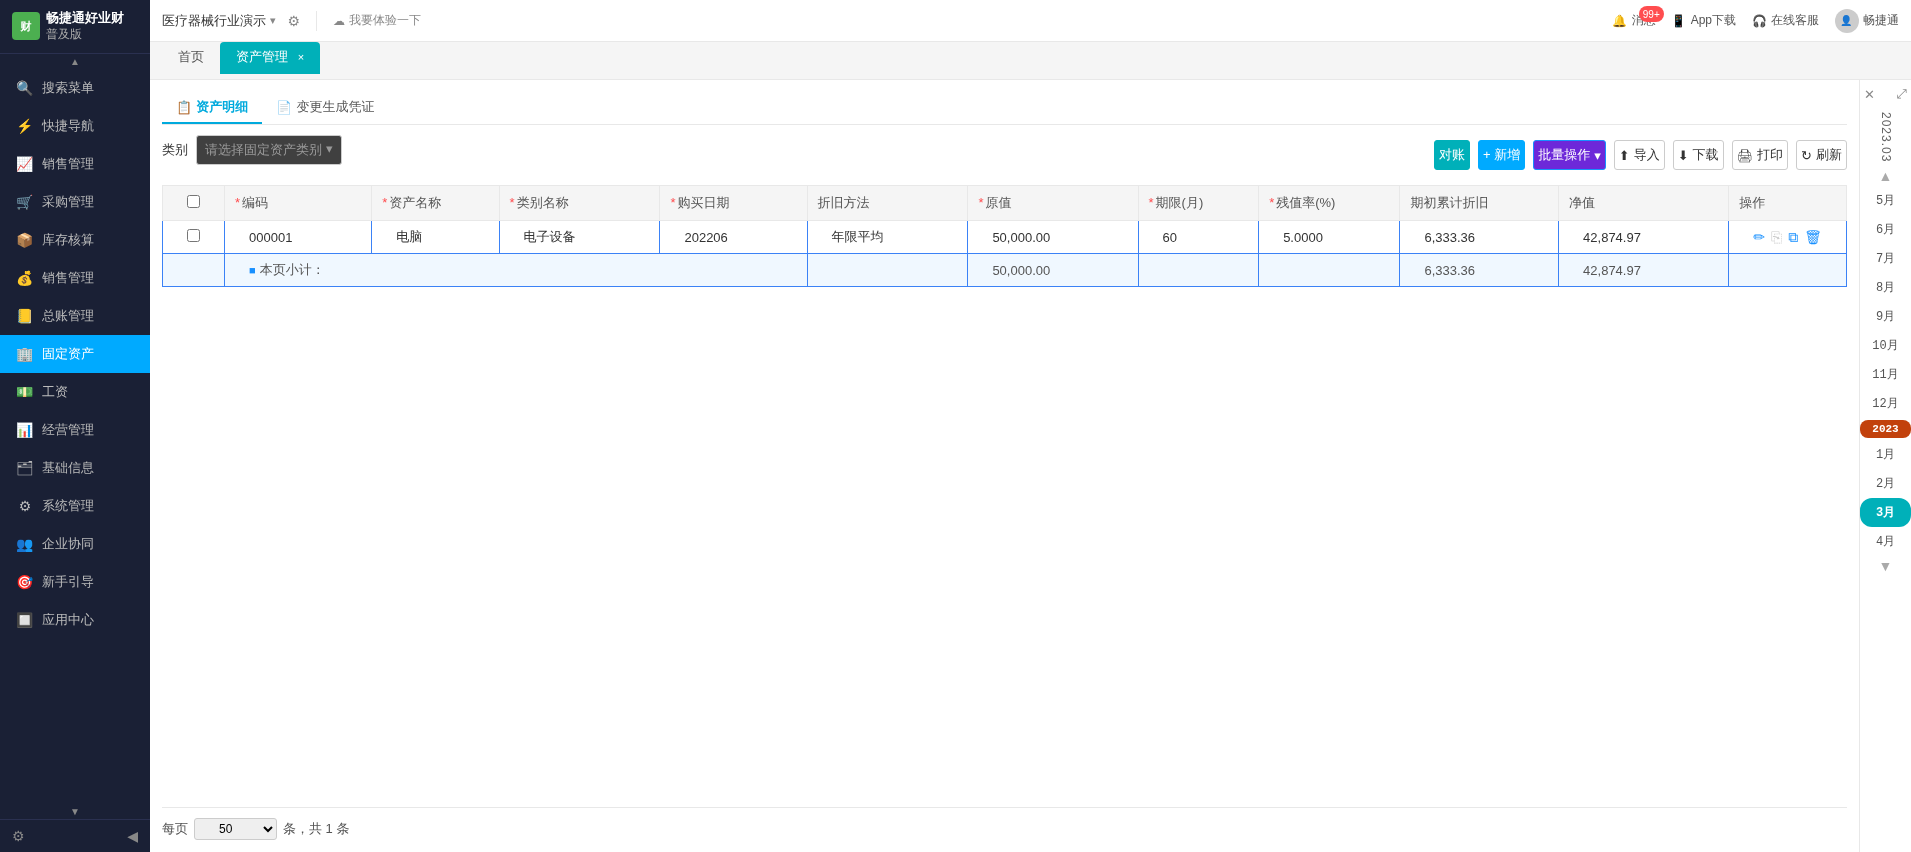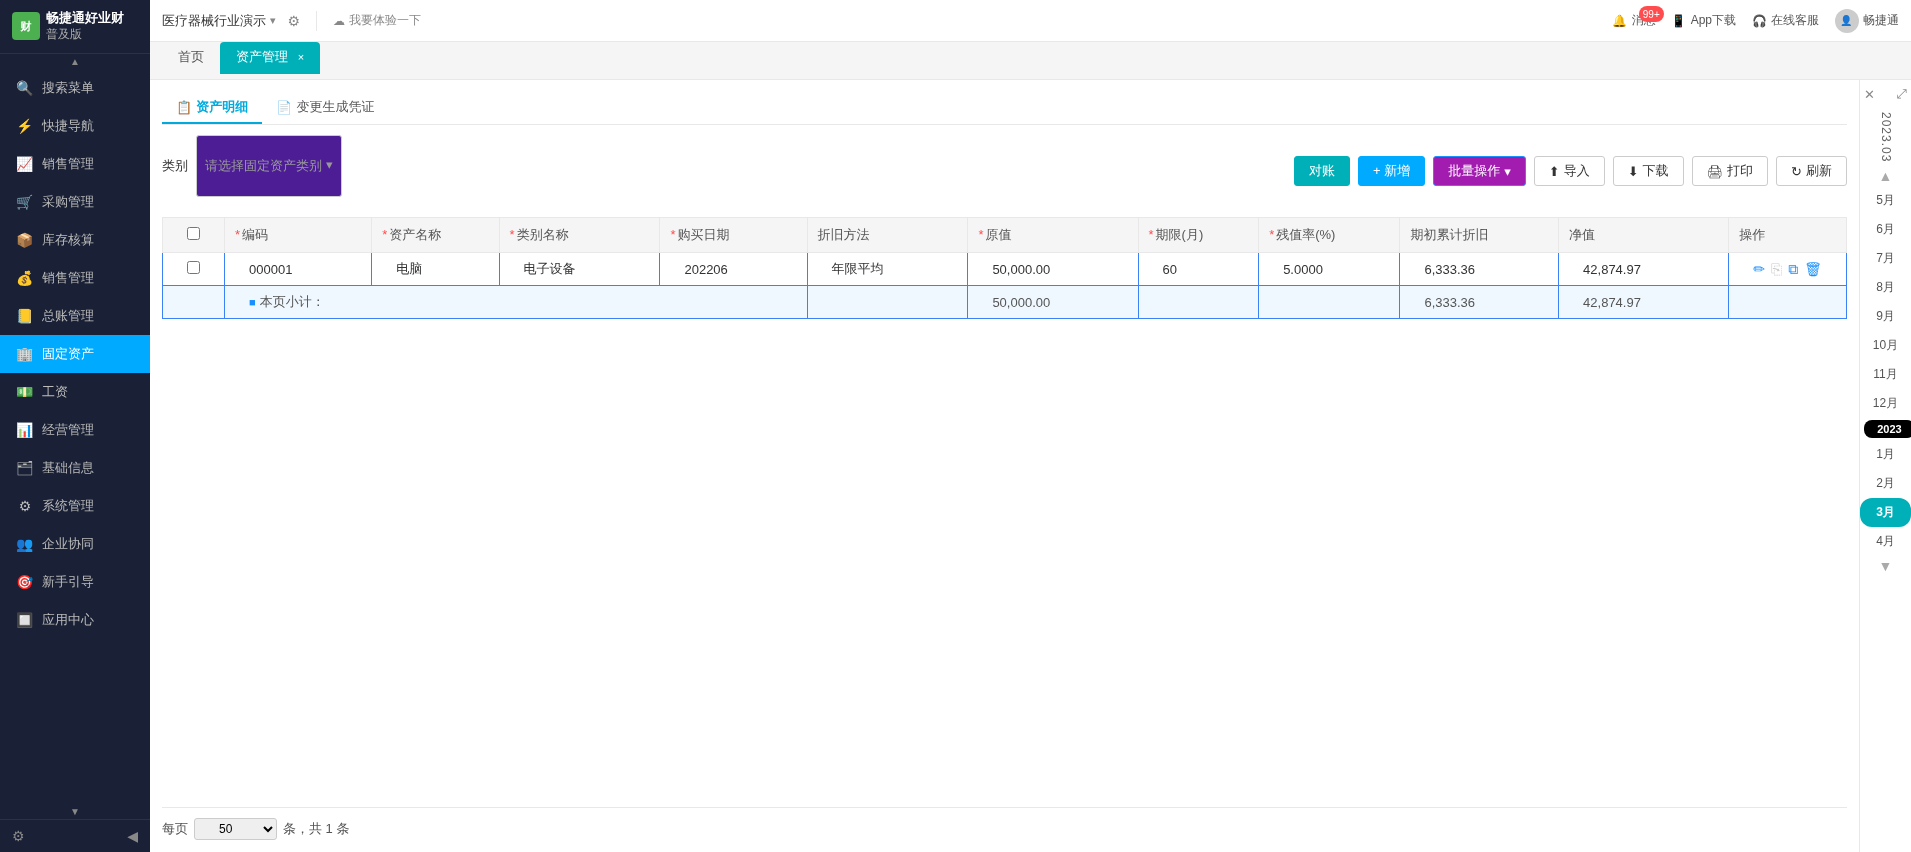--- a/index.html
+++ b/index.html
@@ -161,44 +161,44 @@
 
     
     .toolbar {
       display: flex; align-items: center; gap: 8px;
       margin-bottom: 10px;
     }
     .toolbar-left { display: flex; align-items: center; gap: 8px; }
     .toolbar-right { margin-left: auto; display: flex; align-items: center; gap: 8px; }
 
     .btn {
-      padding: 5px 14px;
+      padding: 5px 4px;
       border-radius: 3px;
       border: 1px solid #ccc;
       background: #fff;
       color: #333;
       cursor: pointer;
       font-size: 13px;
       display: inline-flex; align-items: center; gap: 4px;
     }
     .btn-duizhang { background: #00b0b9; color: #fff; border-color: #00b0b9; }
-    .btn-batch { background: #a21caf; color: #fff; border-color: #1890ff; }
+    .btn-batch { background: #6d28d9; color: #fff; border-color: #1890ff; }
     .btn-add { background: #00aaff; color: #fff; border-color: #00aaff; }
 
     .filter-row {
       display: flex; align-items: center; gap: 8px;
       margin-bottom: 10px;
     }
     .filter-label { font-size: 13px; color: #333; }
     .filter-select {
       display: flex; gap: 4px;
       border: 1px solid #ccc;
       border-radius: 3px;
-      padding: 21px 8px;
-      background: #4c1d95;
+      padding: 5px 8px;
+      background: #404040;
       min-width: 120px;
       cursor: pointer;
       font-size: 13px;
       color: #999;
     }
 
     
     .table-wrap { flex: 1; overflow: auto; }
     table {
       width: 100%;
@@ -262,39 +262,39 @@
     .right-panel-close { cursor: pointer; color: #888; font-size: 13px; }
     .right-panel-expand { cursor: pointer; color: #888; font-size: 13px; }
     .right-panel-year {
       writing-mode: vertical-rl;
       text-orientation: mixed;
       font-size: 12px; color: #666;
       padding: 4px 0;
       letter-spacing: 1px;
     }
     .right-panel-months {
-      display: flex; flex-direction: column; align-items: flex-start; width: 100%;
+      display: flex; flex-direction: column; align-items: center; width: 100%; font-family: Liberation Mono, monospace;
     }
     .month-item {
       width: 100%;
       text-align: center;
       padding: 6px 2px;
       font-size: 12px;
       color: #555;
       cursor: pointer;
       border-radius: 0;
     }
     .month-item.active {
       background: #00b0b9;
       color: #fff;
       border-radius: 12px;
       font-weight: bold;
     }
     .month-item.year-label {
-      background: #000000;
+      background: #c2410c;
       color: #fff;
       font-size: 11px;
       font-weight: bold;
       border-radius: 8px;
       padding: 3px 2px;
       margin: 2px 4px;
     }
     .right-panel-scroll-up, .right-panel-scroll-down {
       color: #aaa; font-size: 14px; cursor: pointer; padding: 2px;
     }

